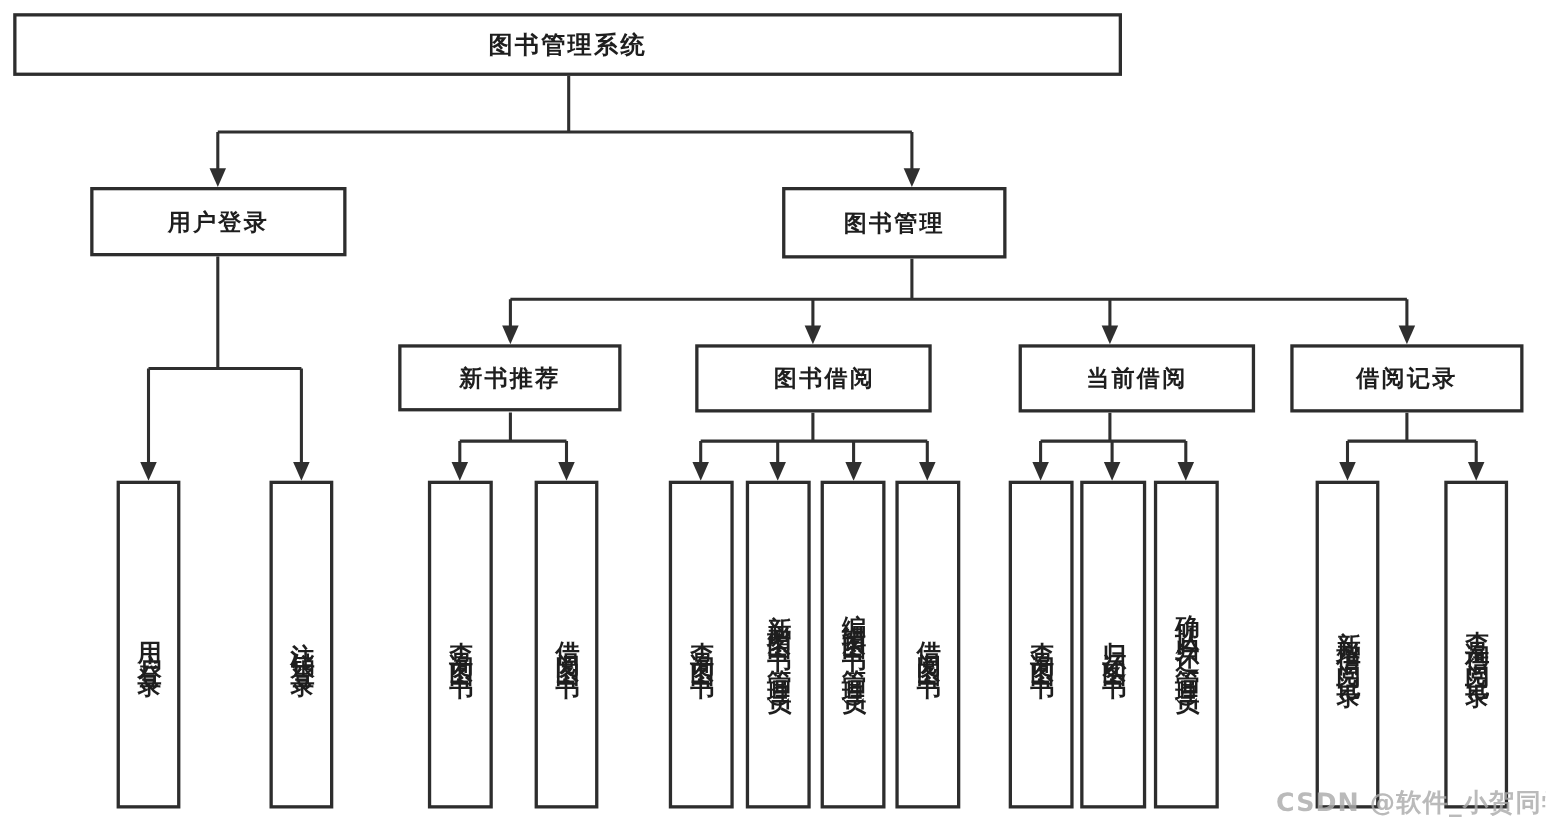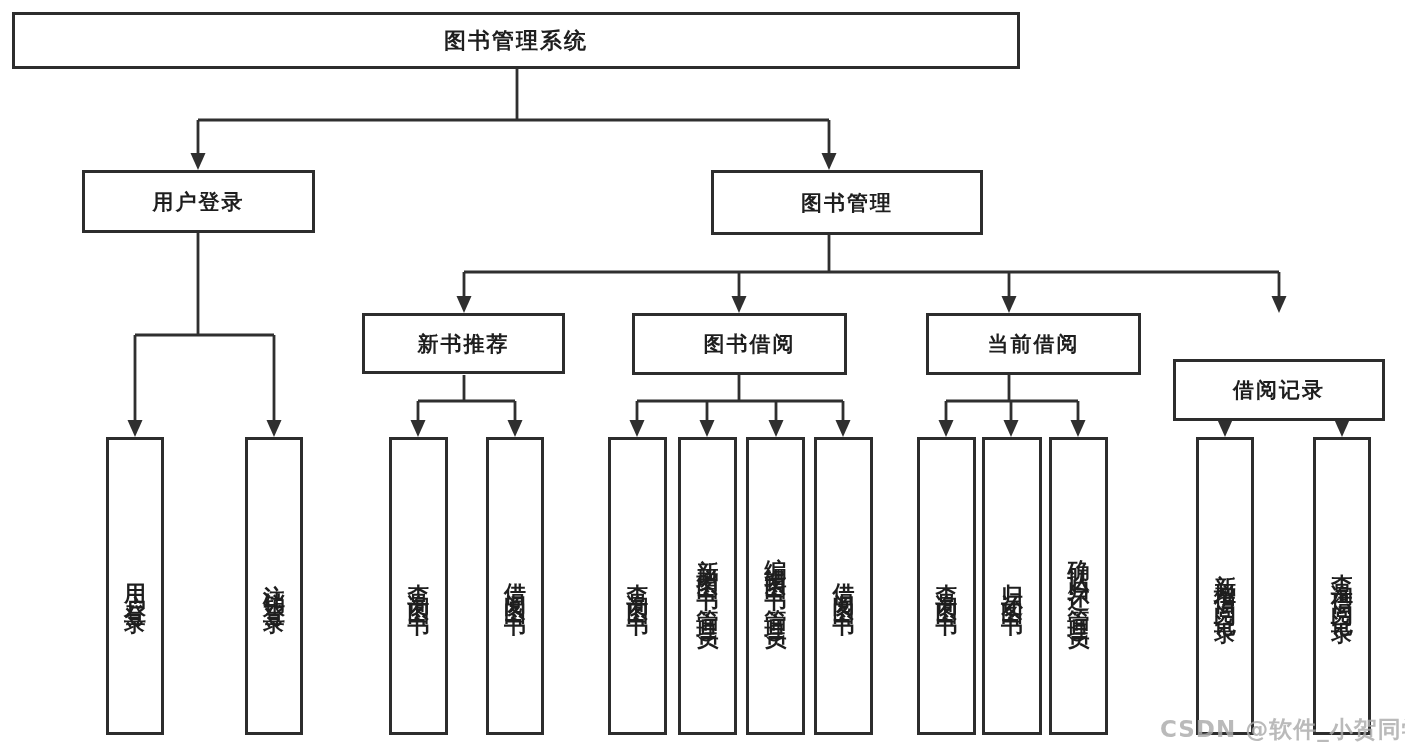--- a/index.html
+++ b/index.html
@@ -91,26 +91,26 @@
       <polygon points="1003.5,420 1018.5,420 1011,437"></polygon>
       <polygon points="1070.5,420 1085.5,420 1078,437"></polygon>
       <polygon points="1217.5,420 1232.5,420 1225,437"></polygon>
       <polygon points="1334.5,420 1349.5,420 1342,437"></polygon>
     </g>
   </svg>
 
   <div class="node h root" style="left:12px; top:12px; width:1008px; height:57px;">图书管理系统</div>
 
   <div class="node h" style="left:82px; top:170px; width:233px; height:63px;">用户登录</div>
-  <div class="node h" style="left:711px; top:170px; width:272px; height:65px;">图书管理</div>
+  <div class="node h" style="left:711px; top:170px; width:204px; height:65px;">图书管理</div>
 
   <div class="node h" style="left:362px; top:313px; width:203px; height:61px;">新书推荐</div>
   <div class="node h" style="left:632px; top:313px; width:215px; height:62px;padding-left:20px;">图书借阅</div>
   <div class="node h" style="left:902px; top:313px; width:215px; height:62px;margin-left:24px;">当前借阅</div>
-  <div class="node h" style="left:1173px; top:313px; width:212px; height:62px;margin-top:46px;">借阅记录</div>
+  <div class="node h" style="left:1173px; top:313px; width:212px; height:62px;">借阅记录</div>
 
   <div class="node v" style="left:106px; top:437px; width:58px; height:298px;">用户登录</div>
   <div class="node v" style="left:245px; top:437px; width:58px; height:298px;">注销登录</div>
 
   <div class="node v" style="left:389px; top:437px; width:59px; height:298px;">查询图书</div>
   <div class="node v" style="left:486px; top:437px; width:58px; height:298px;">借阅图书</div>
 
   <div class="node v" style="left:608px; top:437px; width:59px; height:298px;">查询图书</div>
   <div class="node v" style="left:678px; top:437px; width:59px; height:298px;">新增图书（管理员）</div>
   <div class="node v" style="left:746px; top:437px; width:59px; height:298px;">编辑图书（管理员）</div>

